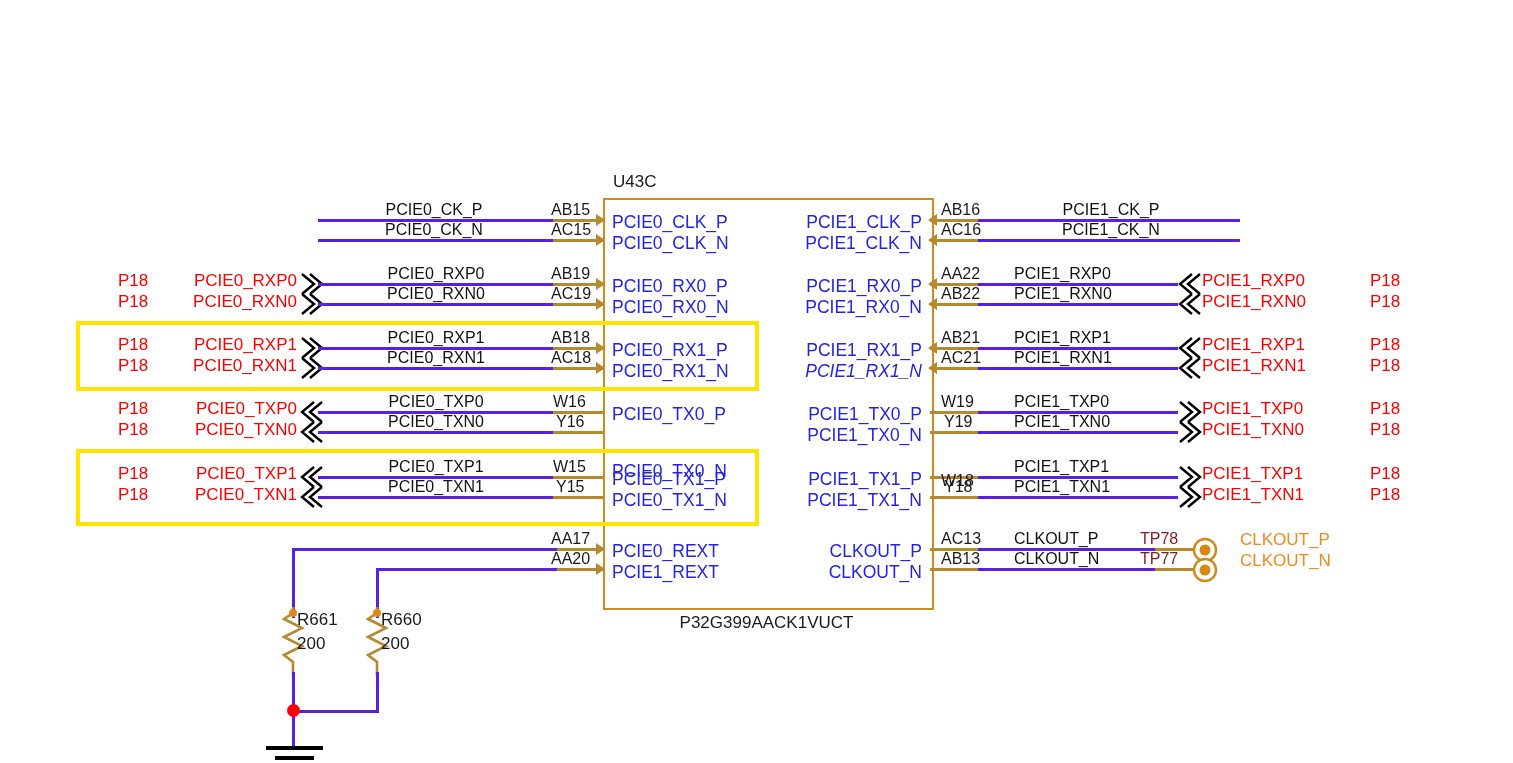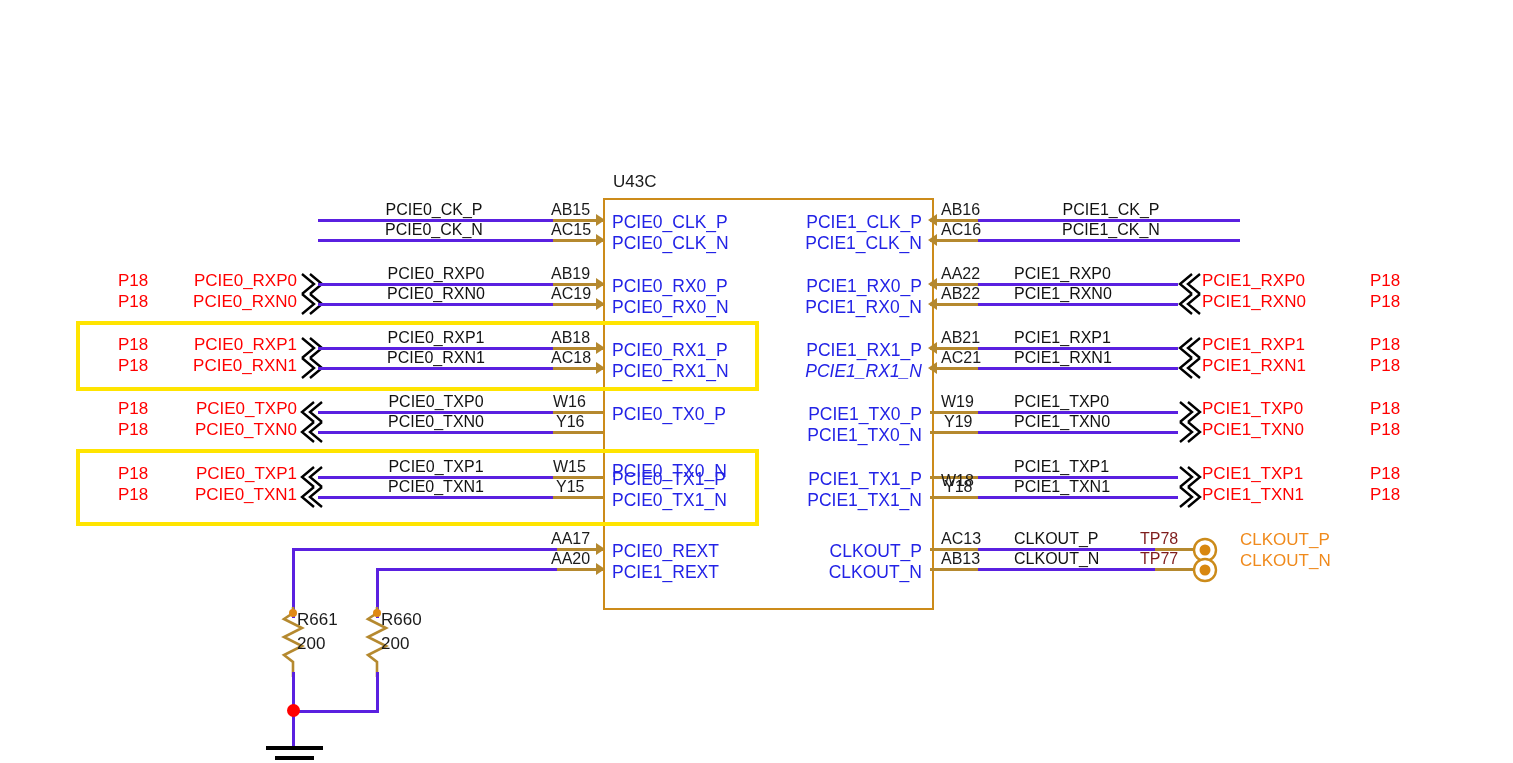--- a/index.html
+++ b/index.html
@@ -69,20 +69,21 @@
   .tp{position:absolute;}
 </style>
 </head>
 <body>
 
 <div id="root">
 
 
   <div class="chip" style="left:603px;top:198px;width:327px;height:408px;"></div>
   <div class="chip-ref" style="left:613px;top:172px;">U43C</div>
+  <div class="chip-part" style="left:603px;top:613px;width:327px;">P32G399AACK1VUCT</div>
 
   <div class="hl" style="left:76px;top:321px;width:675px;height:62px;"></div>
   <div class="hl" style="left:76px;top:449px;width:675px;height:69px;"></div>
 
   <div class="netlabel ctr" style="left:318px;top:201px;width:232px;">PCIE0_CK_P</div>
   <div class="netlabel ctr" style="left:318px;top:221px;width:232px;">PCIE0_CK_N</div>
   <div class="wire wh" style="left:318px;top:219px;width:238px;"></div>
   <div class="wire wh" style="left:318px;top:239px;width:238px;"></div>
   <div class="gold gh" style="left:553px;top:219px;width:50px;"></div>
   <div class="gold gh" style="left:553px;top:239px;width:50px;"></div>

